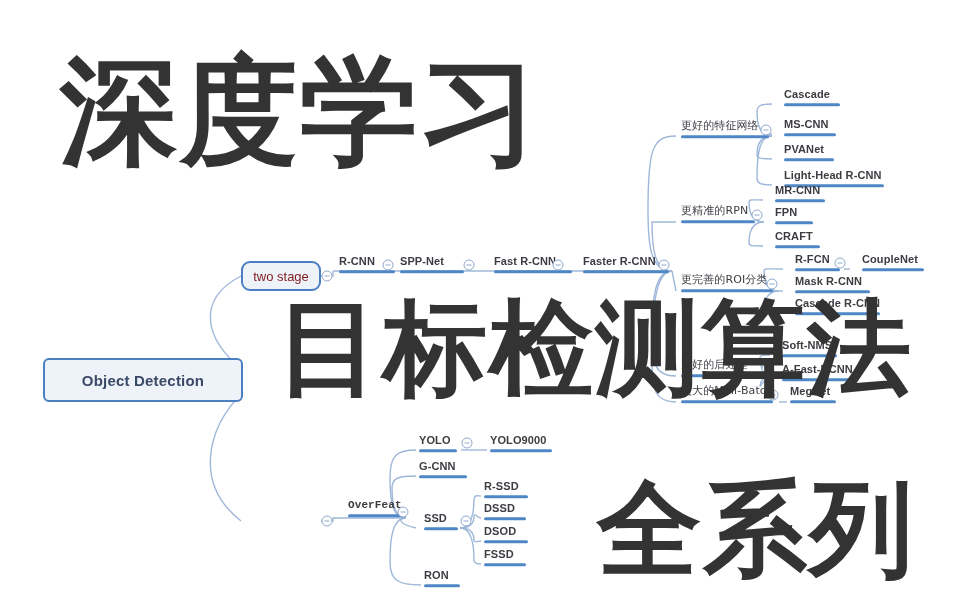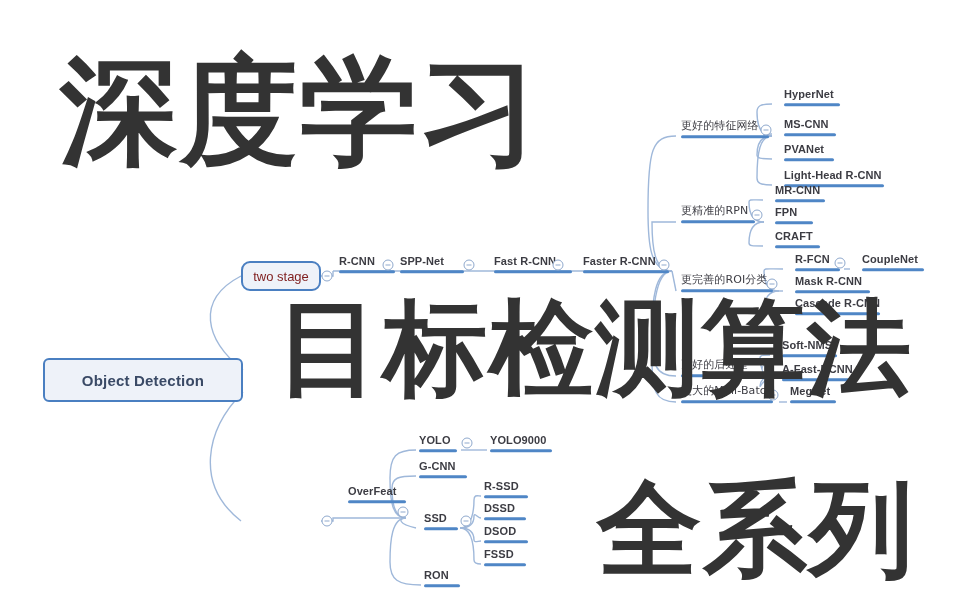--- a/index.html
+++ b/index.html
@@ -178,21 +178,21 @@
   <div class="leaf" style="left:583px;top:264px;">
     <span>Faster R-CNN</span>
     <i class="ul" style="width:86px;"></i>
   </div>
 
   <div class="leaf cn" style="left:681px;top:129px;">
     <span>更好的特征网络</span>
     <i class="ul" style="width:88px;"></i>
   </div>
   <div class="leaf" style="left:784px;top:97px;">
-    <span>HyperNet</span>
+    <span>Cascade</span>
     <i class="ul" style="width:56px;"></i>
   </div>
   <div class="leaf" style="left:784px;top:127px;">
     <span>MS-CNN</span>
     <i class="ul" style="width:52px;"></i>
   </div>
   <div class="leaf" style="left:784px;top:152px;">
     <span>PVANet</span>
     <i class="ul" style="width:50px;"></i>
   </div>
@@ -254,21 +254,21 @@
 
   <div class="leaf cn" style="left:681px;top:394px;">
     <span>更大的Mini-Batch</span>
     <i class="ul" style="width:92px;"></i>
   </div>
   <div class="leaf" style="left:790px;top:394px;">
     <span>MegDet</span>
     <i class="ul" style="width:46px;"></i>
   </div>
 
-  <div class="leaf" style="left:348px;top:494px;">
+  <div class="leaf" style="left:348px;top:508px;font-family:Liberation Mono, monospace;">
     <span>OverFeat</span>
     <i class="ul" style="width:58px;"></i>
   </div>
   <div class="leaf" style="left:419px;top:443px;">
     <span>YOLO</span>
     <i class="ul" style="width:38px;"></i>
   </div>
   <div class="leaf" style="left:490px;top:443px;">
     <span>YOLO9000</span>
     <i class="ul" style="width:62px;"></i>

